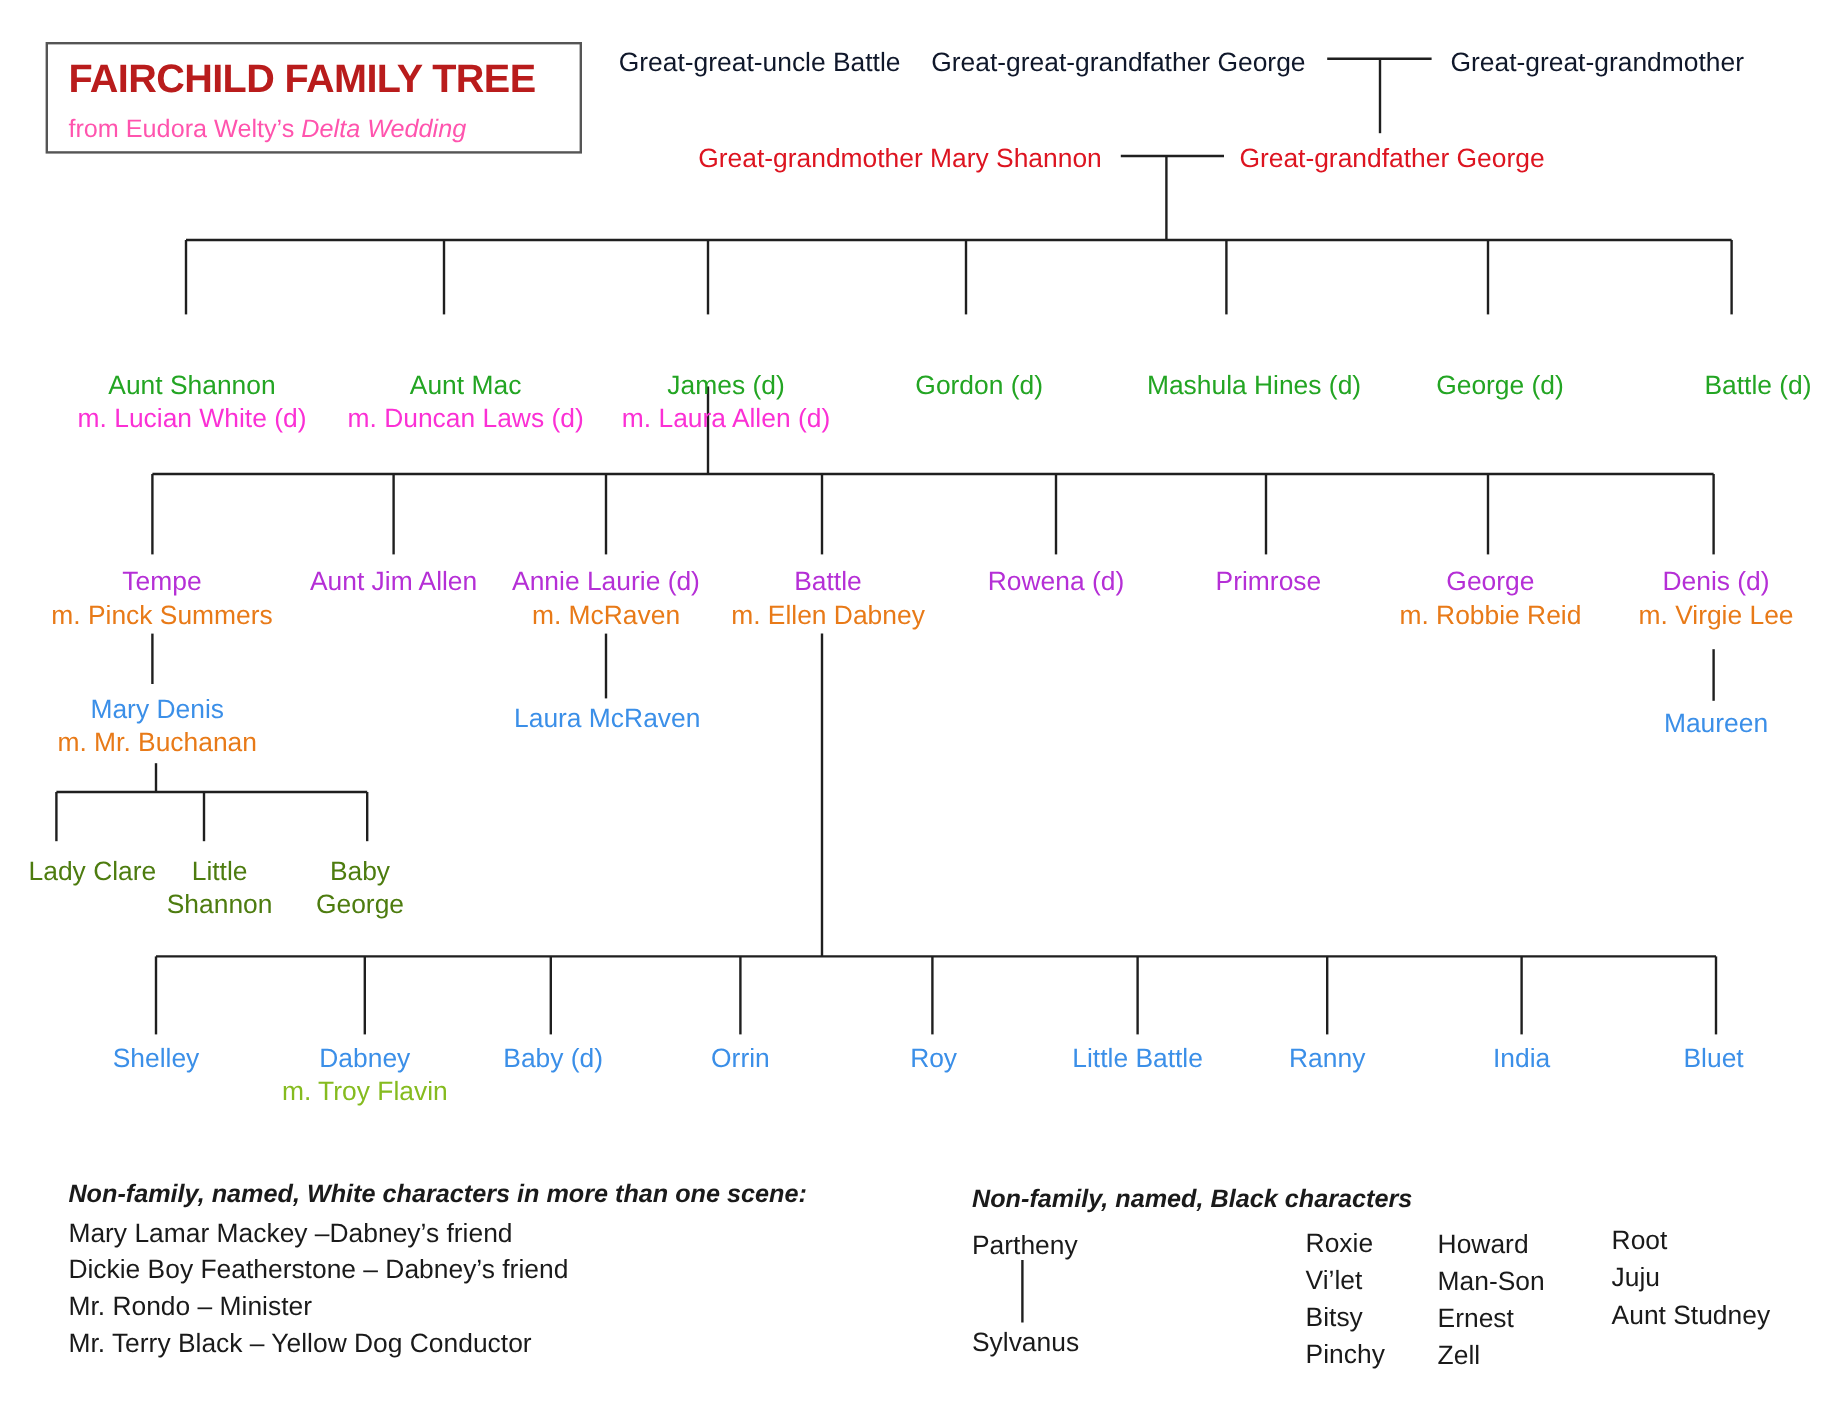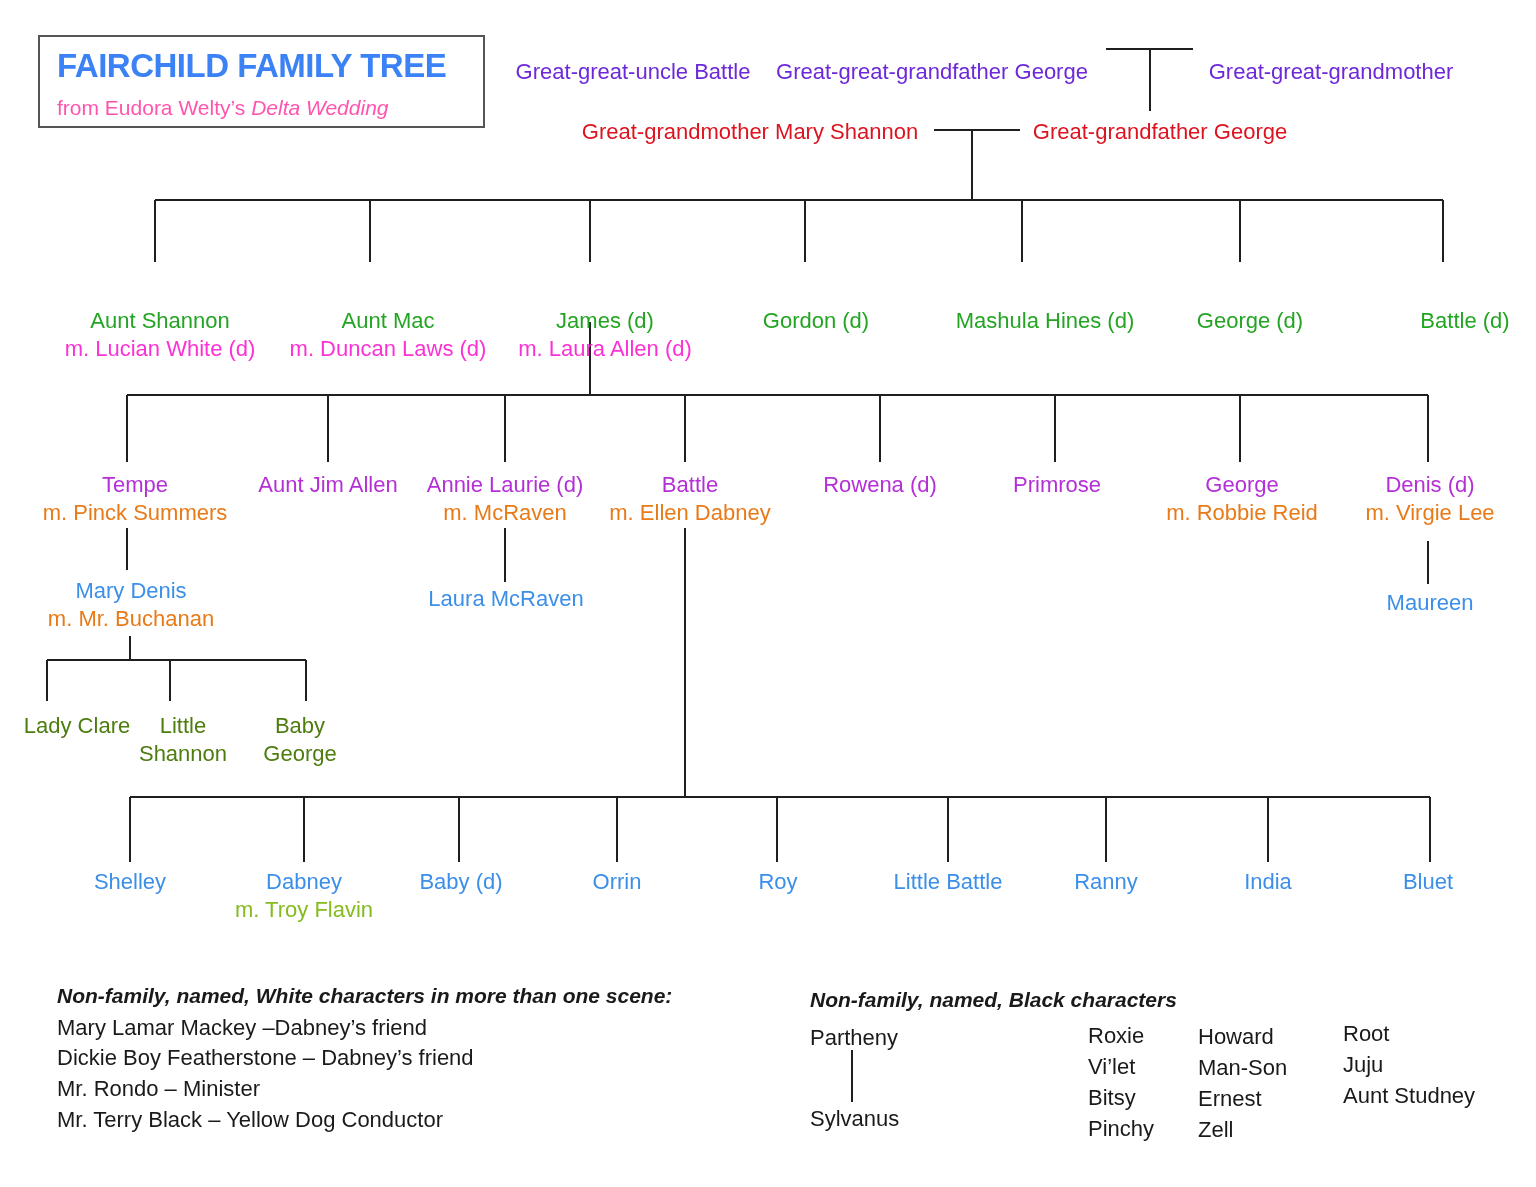--- a/index.html
+++ b/index.html
@@ -3,34 +3,34 @@
 <meta charset="utf-8">
 <style>
   html,body{margin:0;padding:0;background:#fff;}
   .canvas{
     position:relative;width:1536px;height:1187px;background:#ffffff;overflow:hidden;
     font-family:"Liberation Sans", sans-serif;color:#1a1a1a;
   }
   svg.lines{position:absolute;left:0;top:0;}
   .node{position:absolute;transform:translateX(-50%);text-align:center;white-space:nowrap;
         font-size:22px;line-height:28px;}
-  .c-gen1{color:#6d28d9;margin-top:20px;}
+  .c-gen1{color:#0f172a;}
   .c-gen2{color:#dd1420;}
   .c-green{color:#23a523;margin-top:40px;}
   .c-magenta{color:#fb30d5;}
   .c-purple{color:#b52fd6;}
   .c-orange{color:#e87a18;}
   .c-blue{color:#3b8fe8;}
   .c-brown{color:#4d7c0f;}
   .c-ygreen{color:#85bb1f;}
   .title-box{
     position:absolute;left:38px;top:35px;width:447px;height:93px;
     border:2px solid #555;background:#fff;box-sizing:border-box;padding:10px 0 0 17px;
   }
-  .title-main{font-size:33px;font-weight:700;letter-spacing:-0.5px;color:#3b82f6;line-height:38px;}
+  .title-main{font-size:33px;font-weight:700;letter-spacing:-0.5px;color:#b91c1c;line-height:38px;}
   .title-sub{font-size:21px;color:#ff54ae;line-height:26px;margin-top:10px;}
   .title-sub .bk{font-style:italic;}
   .list-head{position:absolute;font-size:21px;font-weight:700;font-style:italic;white-space:nowrap;}
   .list-item{position:absolute;font-size:22px;white-space:nowrap;}
   .col{position:absolute;font-size:22px;line-height:31px;white-space:nowrap;}
 </style>
 </head>
 <body>
 
 <div class="canvas">

